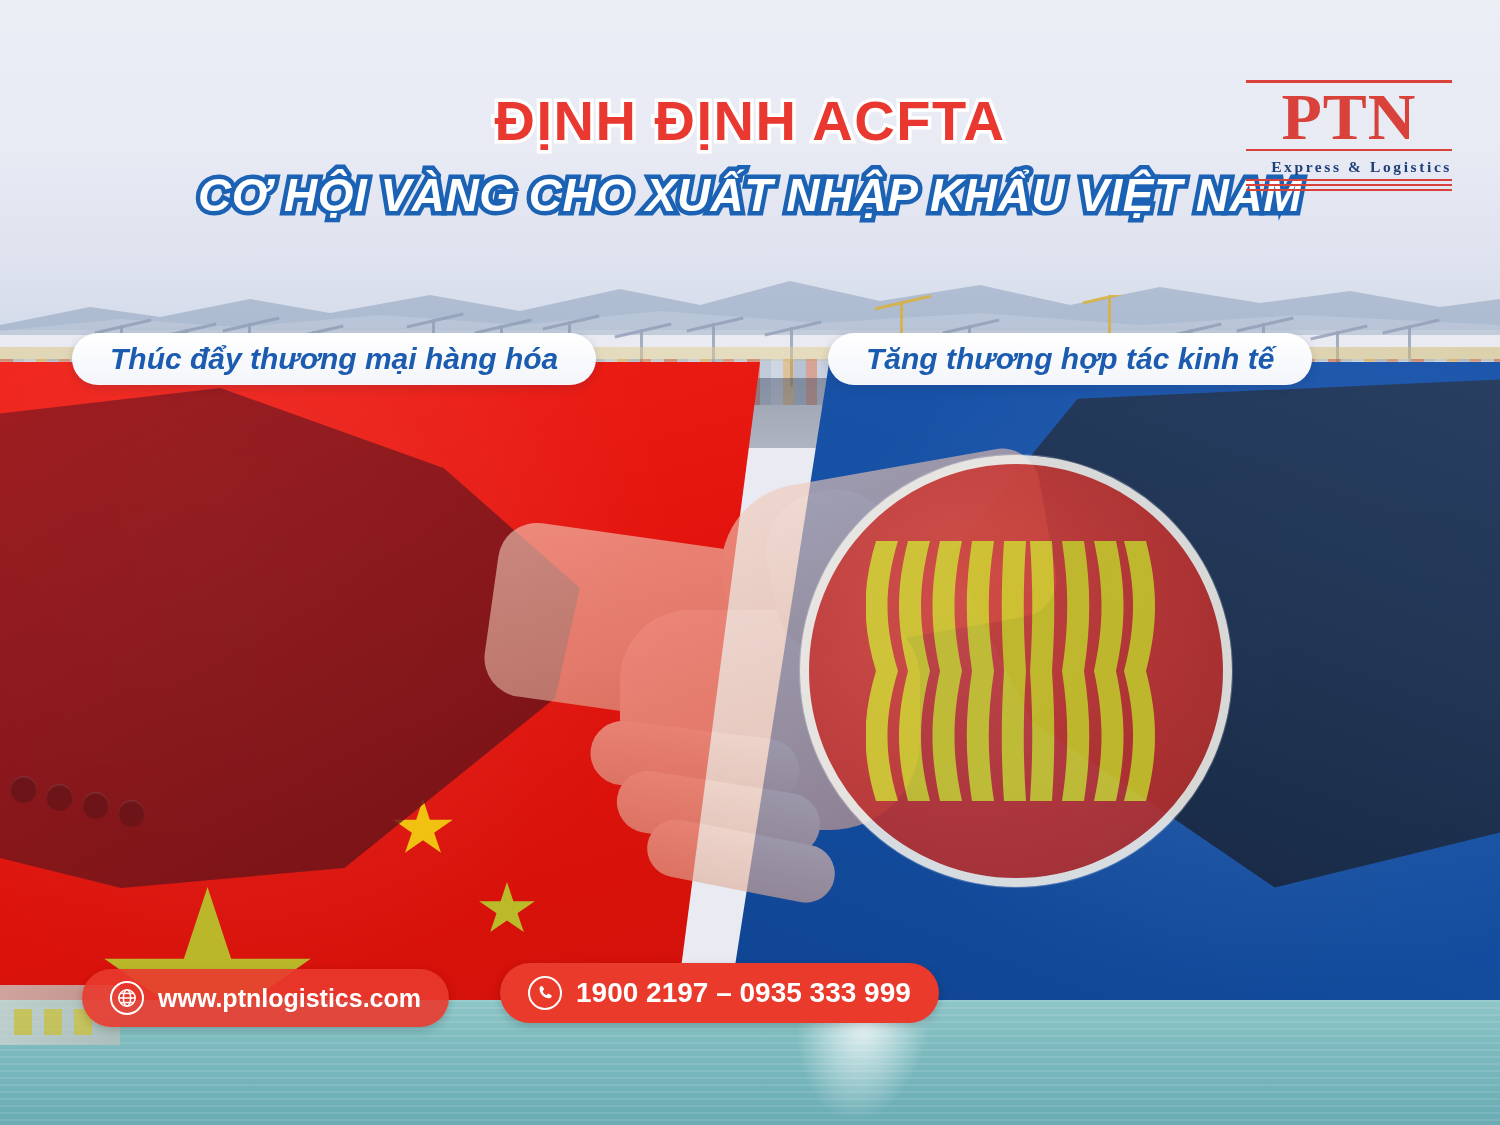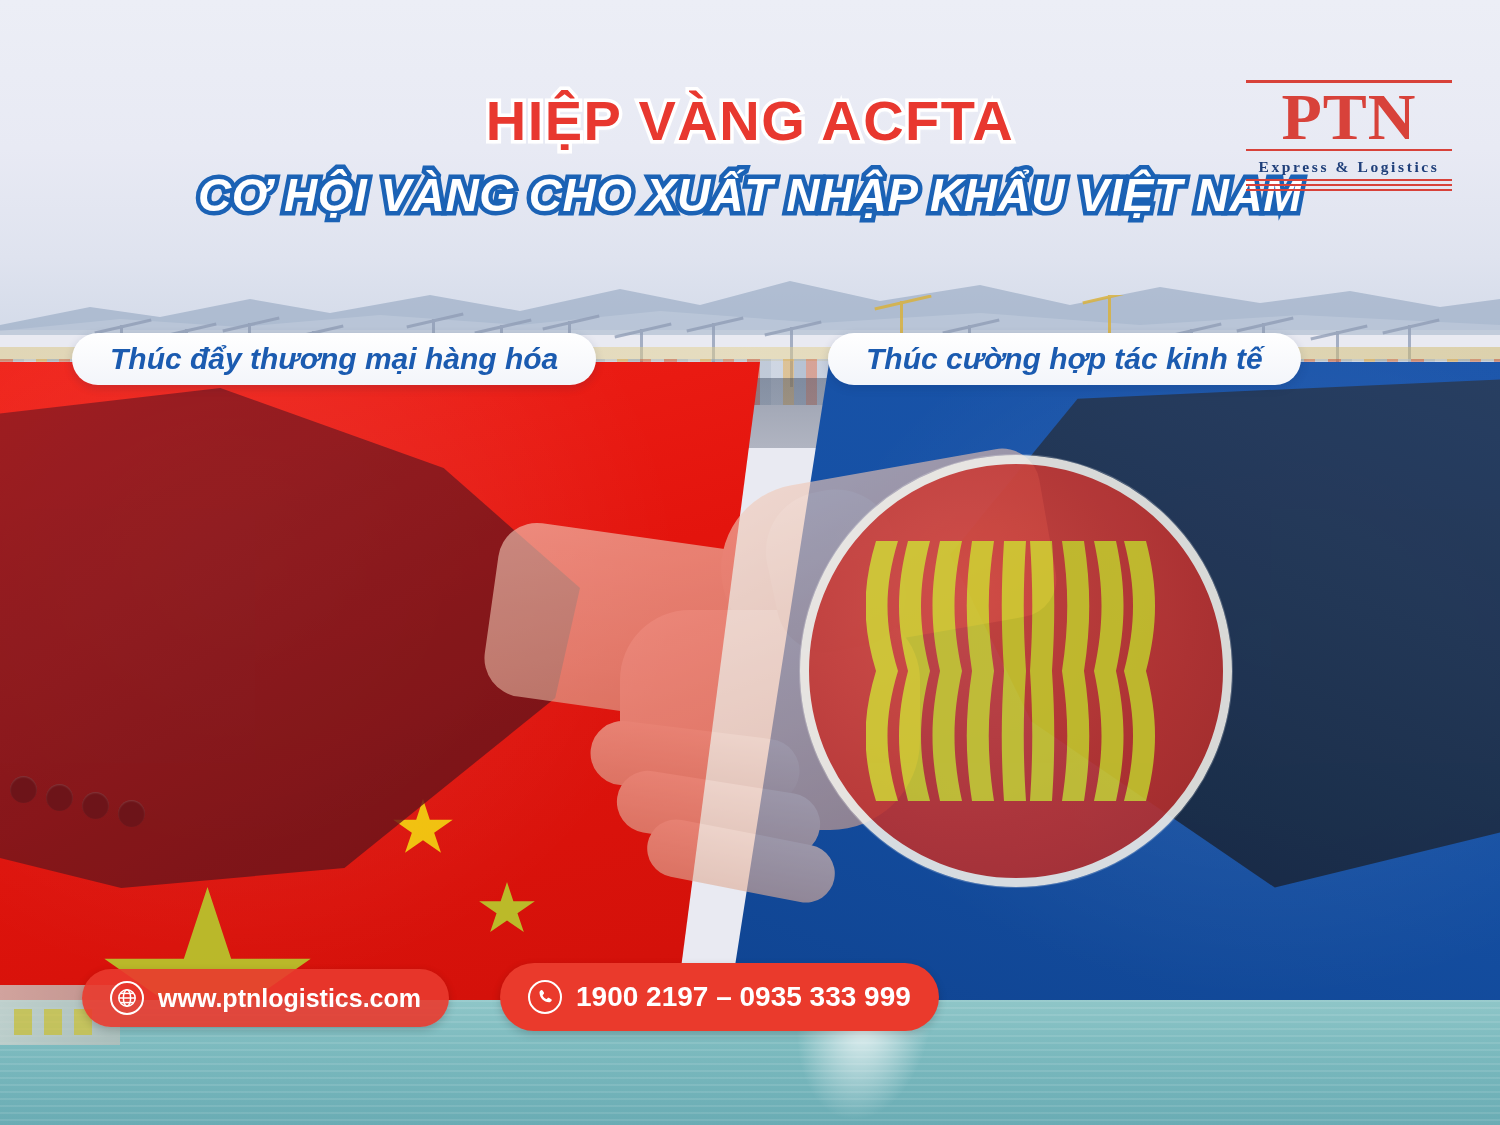--- a/index.html
+++ b/index.html
@@ -173,21 +173,21 @@
   .logo{ position:absolute; right:48px; top:80px; width:206px; }
   .logo .rule{ height:3px; background:#d8423a; margin:0 0 3px 0; }
   .logo .rule.thin{ height:2px; }
   .logo .ptn{
     font-family:"Liberation Serif", serif; font-weight:bold;
     font-size:66px; line-height:.95; color:#d8423a; text-align:center;
     letter-spacing:1px;
   }
   .logo .tag{
     font-family:"Liberation Serif", serif; font-size:15.5px; color:#1f3f7a;
-    text-align:center; letter-spacing:2.6px; font-weight:bold; padding:4px 0 3px;
+    text-align:right; letter-spacing:2.6px; font-weight:bold; padding:4px 0 3px;
   }
 
   
   .pill-feature{
     position:absolute; top:333px; height:52px;
     background:linear-gradient(180deg,#ffffff,#f3f5fa);
     border-radius:34px;
     display:flex; align-items:center; justify-content:center;
     box-shadow:0 3px 10px rgba(20,40,80,.16);
     color:#1b5bb0; font-size:30px; font-weight:bold; font-style:italic;
@@ -201,21 +201,21 @@
     position:absolute; left:0; top:963px; width:1500px; height:66px;
   }
   .cpill{
     position:absolute; display:flex; align-items:center; gap:14px;
     background:rgba(233,58,45,.90);
     border-radius:34px; height:58px; padding:0 28px;
     color:#fff; font-size:25px; font-weight:bold; white-space:nowrap;
     box-shadow:0 3px 9px rgba(0,0,0,.18);
   }
   .cpill.web  { left:82px;  top:6px; }
-  .cpill.phone{ left:500px; top:0px; height:68px; font-size:28px;
+  .cpill.phone{ left:500px; top:0px; height:60px; font-size:28px;
                 background:#ea3a2c; border-radius:38px; z-index:3; }
   .cpill.mail { left:978px; top:6px; }
   .cicon{
     width:34px; height:34px; border:2.2px solid #fff; border-radius:50%;
     display:flex; align-items:center; justify-content:center; flex:0 0 auto;
   }
 
   
   .water{
     position:absolute; left:0; top:1000px; width:1500px; height:125px;
@@ -323,38 +323,38 @@
   </div>
 
   <div class="water"></div>
   <div class="wake"></div>
   <div class="quay">
     <i style="left:14px;"></i>
       <i style="left:44px;"></i>
       <i style="left:74px;"></i>
   </div>
 
-  <div class="title-main">HIỆP VÀNG ACFTA</div>
+  <div class="title-main">ĐỊNH ĐỊNH ACFTA</div>
   <div class="title-sub">CƠ HỘI VÀNG CHO XUẤT NHẬP KHẨU VIỆT NAM</div>
 
   <div class="logo">
     <div class="rule"></div>
     <div class="ptn">PTN</div>
     <div class="rule thin"></div>
     <div class="tag">Express &amp; Logistics</div>
     <div class="rule thin"></div>
     <div class="rule thin"></div>
     <div class="rule thin"></div>
   </div>
 
   <div class="pill-feature pill-left">
     <span>Thúc đẩy thương mại hàng hóa</span>
   </div>
   <div class="pill-feature pill-right">
-    <span>Thúc cường hợp tác kinh tế</span>
+    <span>Tăng thương hợp tác kinh tế</span>
   </div>
 
   <div class="contact">
 
     <div class="cpill web">
       <span class="cicon">
         <svg width="20" height="20" viewBox="0 0 20 20" fill="none" stroke="#fff" stroke-width="1.5">
           <circle cx="10" cy="10" r="8.2"></circle>
           <ellipse cx="10" cy="10" rx="3.6" ry="8.2"></ellipse>
           <line x1="1.8" y1="10" x2="18.2" y2="10"></line>

